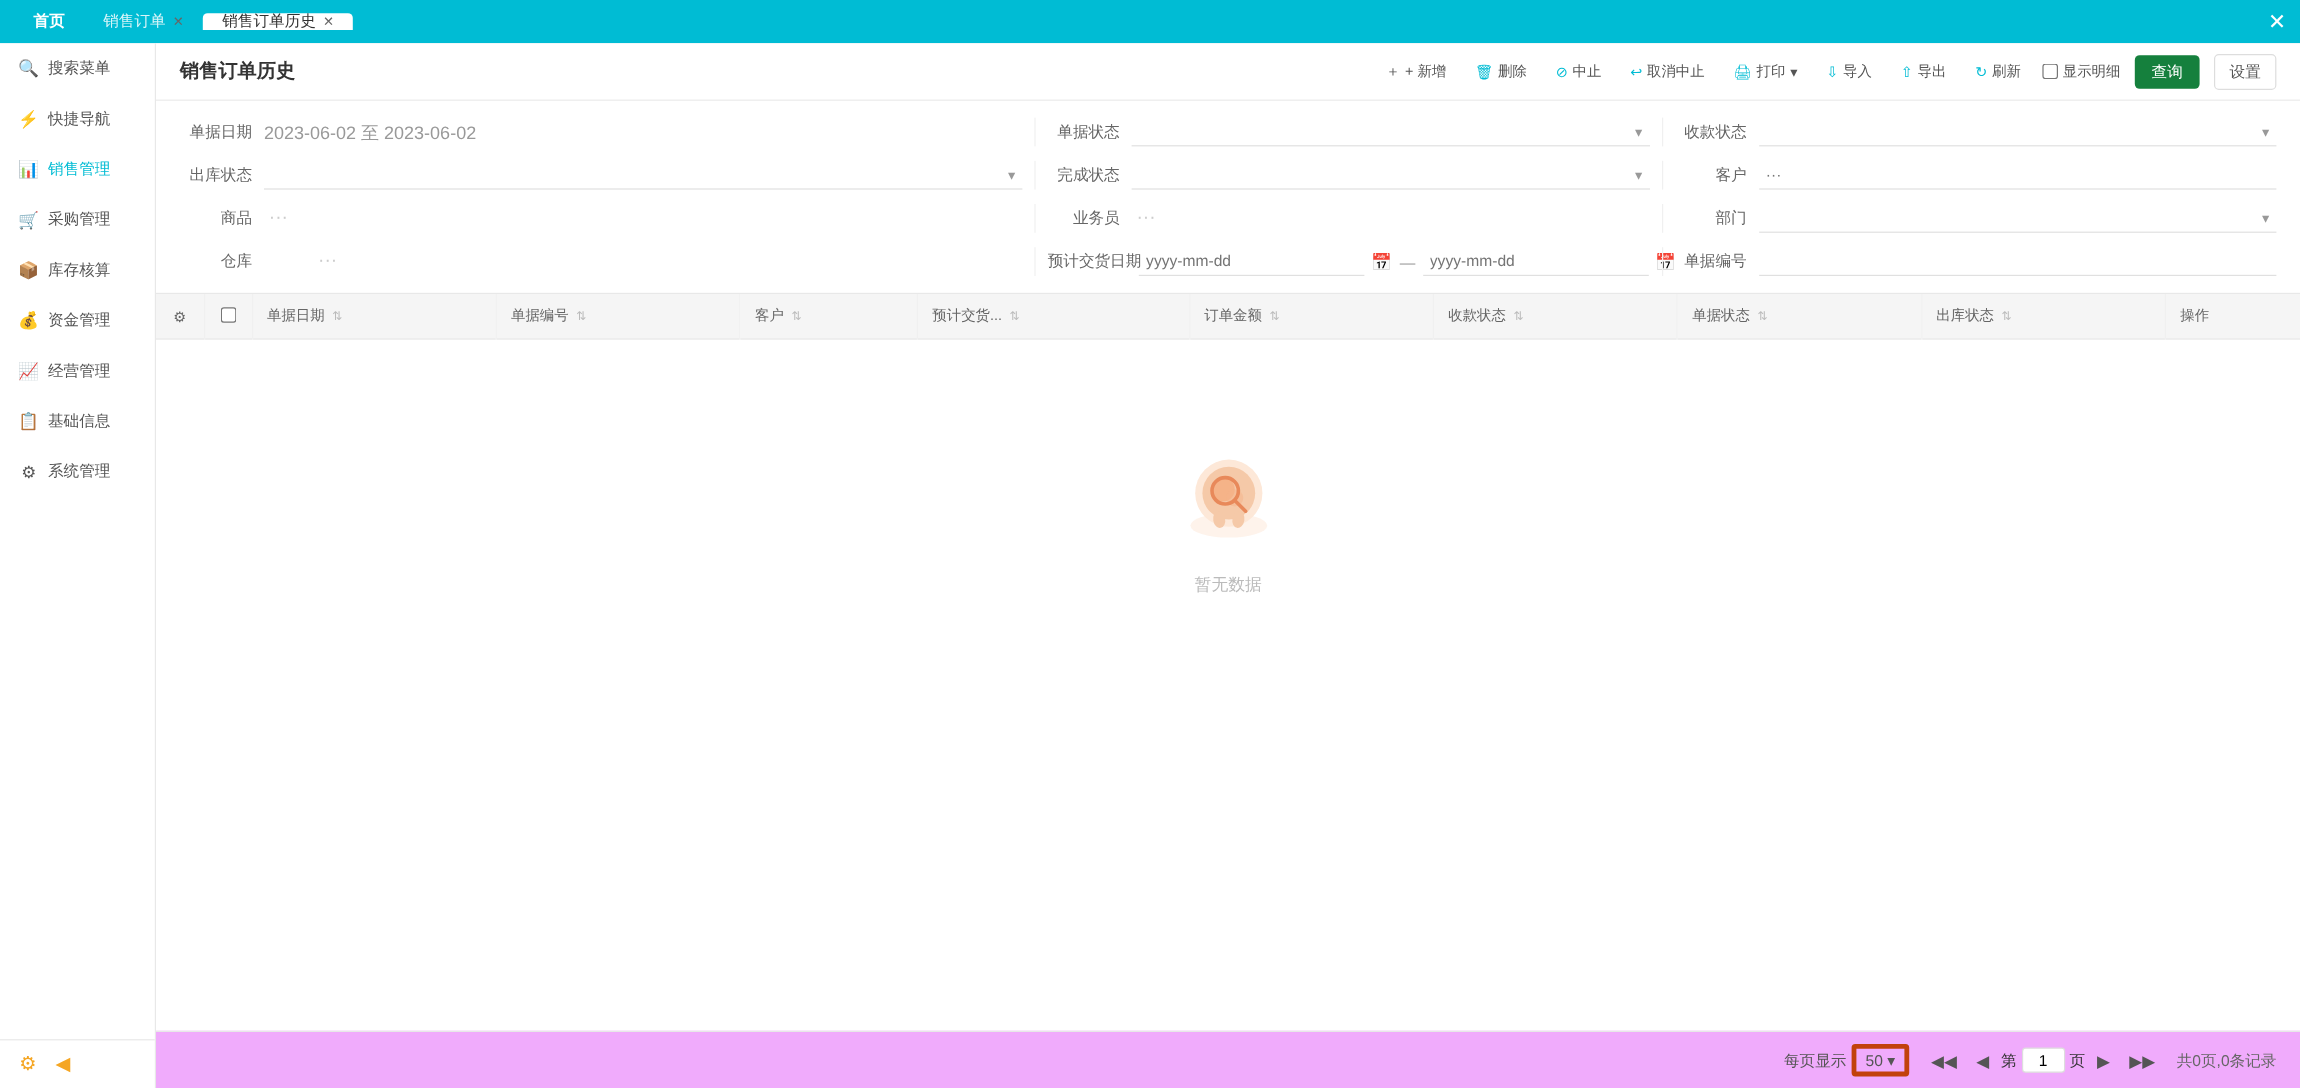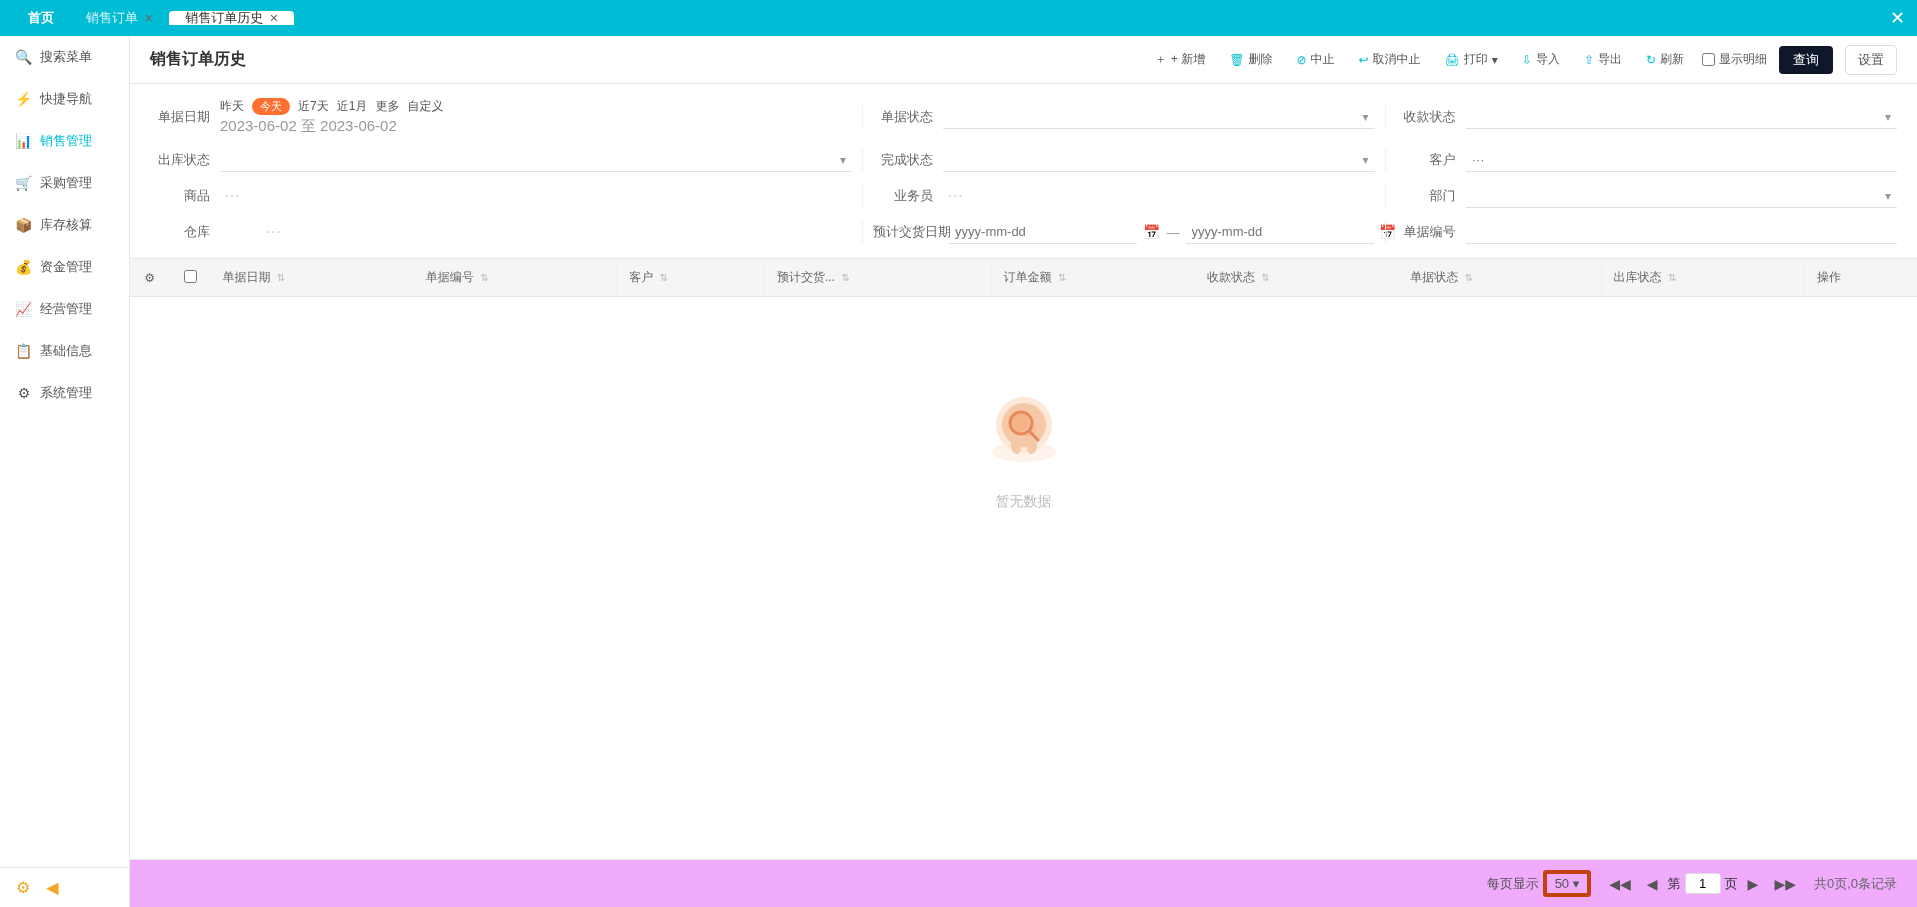--- a/index.html
+++ b/index.html
@@ -27,21 +27,21 @@
     .sidebar-bottom-icon { font-size: 16px; cursor: pointer; color: #f5a623; }
 
     
     .content { flex: 1; display: flex; flex-direction: column; overflow: hidden; background: #f5f5f5; }
 
     
     .page-header { background: #fff; padding: 0 20px; height: 48px; display: flex; align-items: center; justify-content: space-between; border-bottom: 1px solid #e8e8e8; flex-shrink: 0; }
     .page-title { font-size: 16px; font-weight: bold; color: #333; }
     .toolbar { display: flex; align-items: center; gap: 12px; }
     .toolbar-btn { display: flex; align-items: center; gap: 4px; font-size: 12px; color: #555; cursor: pointer; background: none; border: none; padding: 4px 6px; }
-    .toolbar-btn.primary { background: #0f172a; color: #fff; border-radius: 4px; padding: 5px 14px; font-size: 13px; }
+    .toolbar-btn.primary { background: #15803d; color: #fff; border-radius: 4px; padding: 5px 14px; font-size: 13px; }
     .toolbar-btn.secondary { background: #fff; color: #555; border: 1px solid #ddd; border-radius: 4px; padding: 5px 12px; font-size: 13px; }
     .display-check { display: flex; align-items: center; gap: 4px; font-size: 12px; color: #555; cursor: pointer; }
     .display-check input { cursor: pointer; }
 
     
     .filter-area { background: #fff; padding: 14px 20px; border-bottom: 1px solid #e8e8e8; flex-shrink: 0; }
     .filter-row { display: flex; align-items: center; margin-bottom: 12px; gap: 0; }
     .filter-row:last-child { margin-bottom: 0; }
     .filter-item { display: flex; align-items: center; flex: 1; min-width: 0; }
     .filter-label { color: #666; font-size: 13px; white-space: nowrap; min-width: 70px; text-align: right; padding-right: 10px; }
@@ -201,28 +201,20 @@
         </button>
       </div>
     </div>
 
     <div class="filter-area">
 
       <div class="filter-row">
         <div class="filter-item" style="flex:1.4;">
           <span class="filter-label">单据日期</span>
           <div class="filter-date-group">
-            <div class="filter-date-btns">
-              <span class="date-btn">昨天</span>
-              <span class="date-tag">今天</span>
-              <span class="date-btn">近7天</span>
-              <span class="date-btn">近1月</span>
-              <span class="date-btn">更多</span>
-              <span class="date-btn">自定义</span>
-            </div>
             <div class="date-input-row">2023-06-02 至 2023-06-02</div>
           </div>
         </div>
         <div class="filter-divider"></div>
         <div class="filter-item" style="flex:1;">
           <span class="filter-label">单据状态</span>
           <div class="filter-select">
             <span class="filter-select-text"></span>
             <span class="filter-select-arrow">▾</span>
           </div>

